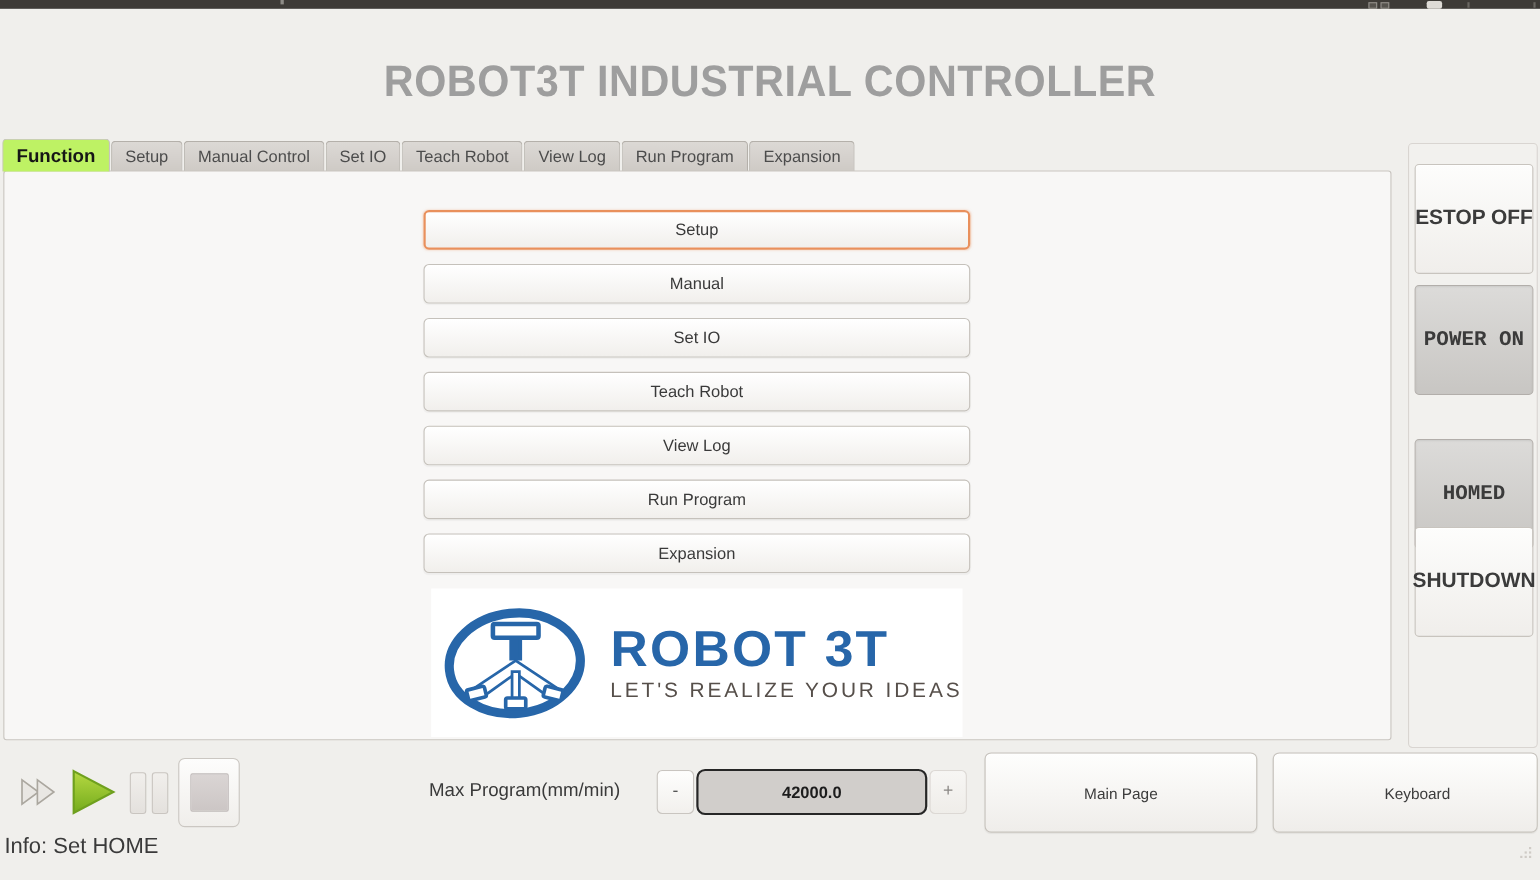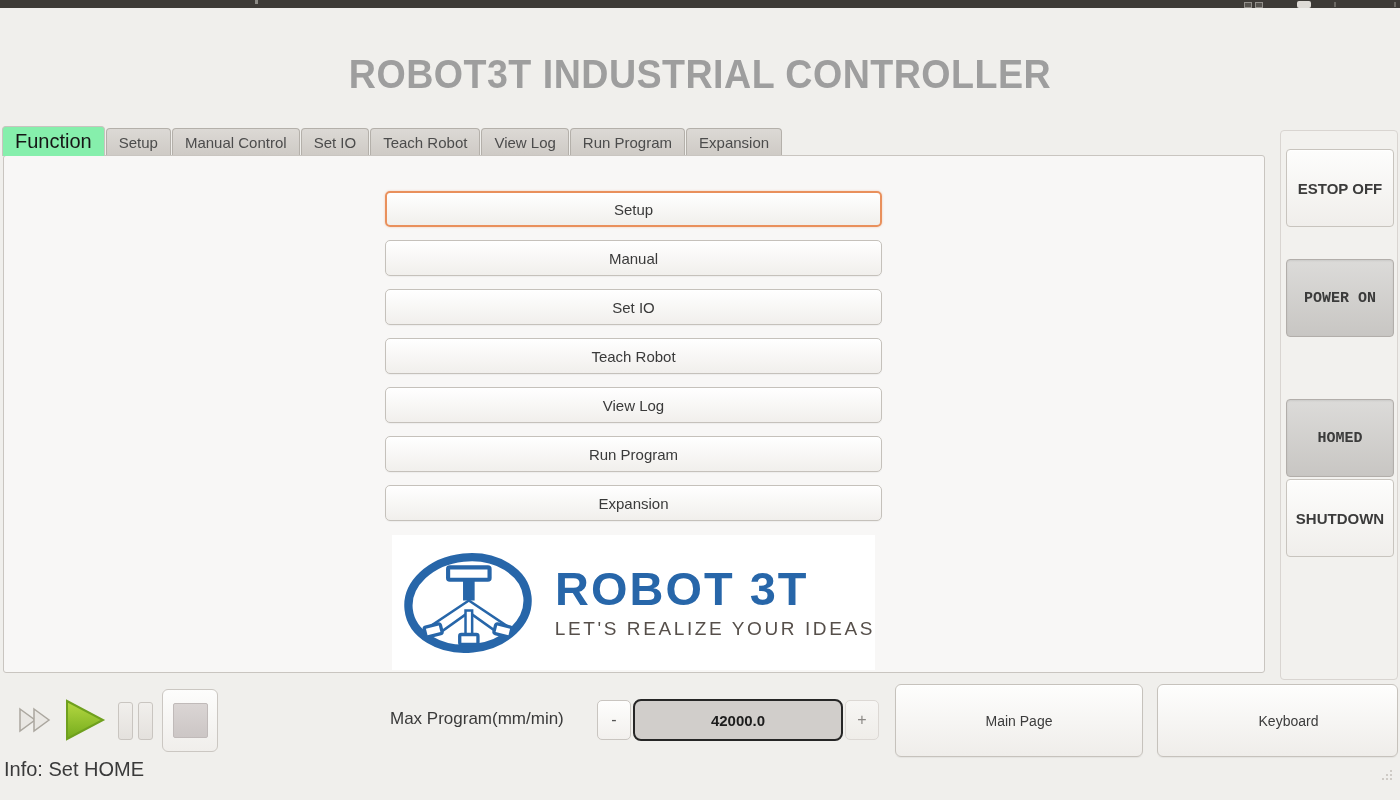--- a/index.html
+++ b/index.html
@@ -16,22 +16,22 @@
   
   .title { position:absolute; left:0; top:52px; width:1400px; text-align:center;
            font-size:40px; font-weight:bold; color:#9e9e9e; letter-spacing:0.5px;
            transform:scaleX(0.94); }
 
   
   .tabbar { position:absolute; left:2px; top:126px; height:30px; display:flex; align-items:flex-end; }
   .tab { height:28px; padding:0 12px; display:flex; align-items:center; font-size:15px;
          color:#4c4c4c; background:linear-gradient(#dcd9d5,#cecac5); border:1px solid #b4b0aa;
          border-bottom:none; border-radius:4px 4px 0 0; margin-right:1px; white-space:nowrap; cursor:default; }
-  .tab.active { height:30px; background:#86efac; color:#161616; border-color:#c8c4bf; z-index:3;
-                font-size:20px; }
+  .tab.active { height:30px; background:#bef264; color:#161616; border-color:#c8c4bf; z-index:3;
+                font-size:17px;font-weight:bold; }
 
   
   .panel { position:absolute; left:3px; top:155px; width:1262px; height:518px;
            background:#f8f7f6; border:1px solid #c9c5c0; border-radius:3px; }
 
   .menu-stack { position:absolute; left:381px; top:35px; width:497px; }
   .menu-btn { width:497px; height:36px; margin-bottom:13px; display:flex; align-items:center; justify-content:center;
               background:linear-gradient(#ffffff,#f1efec); border:1px solid #c5c1bb; border-radius:5px;
               font-size:15px; color:#3a3a3a; cursor:pointer;
               box-shadow:0 1px 0 rgba(255,255,255,.6) inset, 0 1px 1px rgba(0,0,0,.04); }
@@ -41,22 +41,22 @@
   .logo-box { position:absolute; left:388px; top:379px; width:483px; height:135px; background:#ffffff;
               display:flex; align-items:center; }
   .logo-mark { margin-left:8px; }
   .logo-text { margin-left:18px; display:flex; flex-direction:column; }
   .logo-brand { font-size:46px; font-weight:bold; letter-spacing:2px; line-height:1.0; transform:scaleX(1.02); transform-origin:left; }
   .logo-tagline { font-size:19px; color:#564f4a; letter-spacing:2.6px; margin-top:6px; white-space:nowrap; }
 
   
   .side-panel { position:absolute; left:1280px; top:130px; width:118px; height:550px;
                 background:#f2f1ee; border:1px solid #d9d5d1; border-radius:4px; }
-  .side-btn { position:absolute; left:5px; width:108px; height:78px; display:flex; align-items:center; justify-content:center;
-              font-size:15px; font-weight:bold; color:#3b3b3b; border-radius:4px; cursor:pointer; white-space:nowrap; }
+  .side-btn { position:absolute; left:5px; width:108px; height:100px; display:flex; align-items:center; justify-content:center;
+              font-size:19px; font-weight:bold; color:#3b3b3b; border-radius:4px; cursor:pointer; white-space:nowrap; }
   .side-btn.light { background:linear-gradient(#fdfdfc,#f0eeeb); border:1px solid #c8c4be;
                     box-shadow:0 1px 0 rgba(255,255,255,.7) inset; }
   .side-btn.pressed { background:linear-gradient(#dcdbd9,#c8c6c3); border:1px solid #b2aeaa;
                       box-shadow:0 1px 2px rgba(0,0,0,.08) inset;font-family:Liberation Mono, monospace; }
   .icon-ff { position:absolute; left:18px; top:706px; }
   .icon-play { position:absolute; left:64px; top:699px; }
   .pause-bar { position:absolute; top:702px; width:15px; height:38px; border:1px solid #c9c5c0; border-radius:3px;
                background:linear-gradient(#f1efec,#e4e1dd); }
   .stop-btn { position:absolute; left:162px; top:689px; width:56px; height:63px;
               background:linear-gradient(#fdfdfc,#f0eeeb); border:1px solid #cbc7c2; border-radius:6px;

